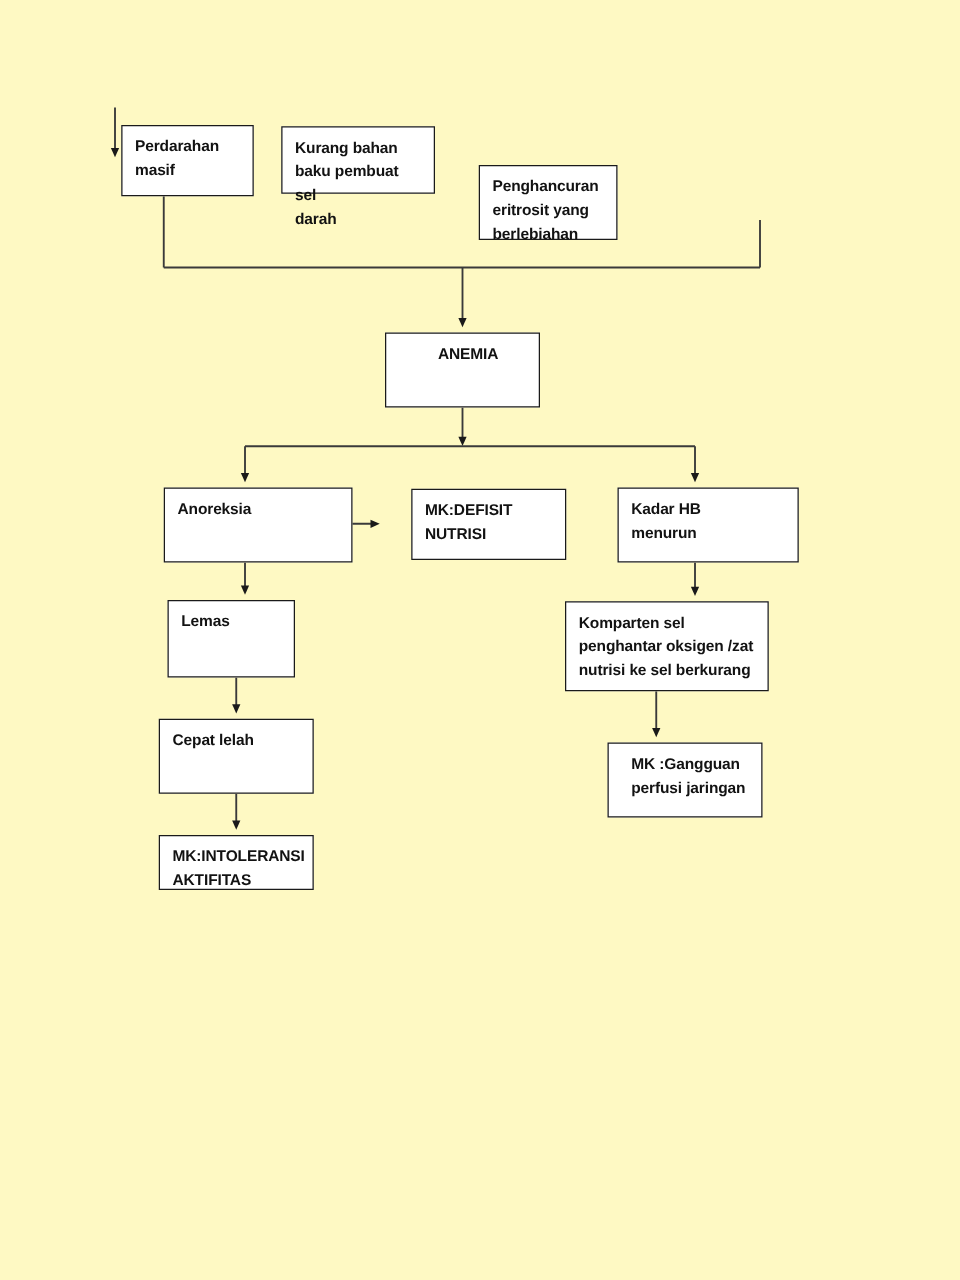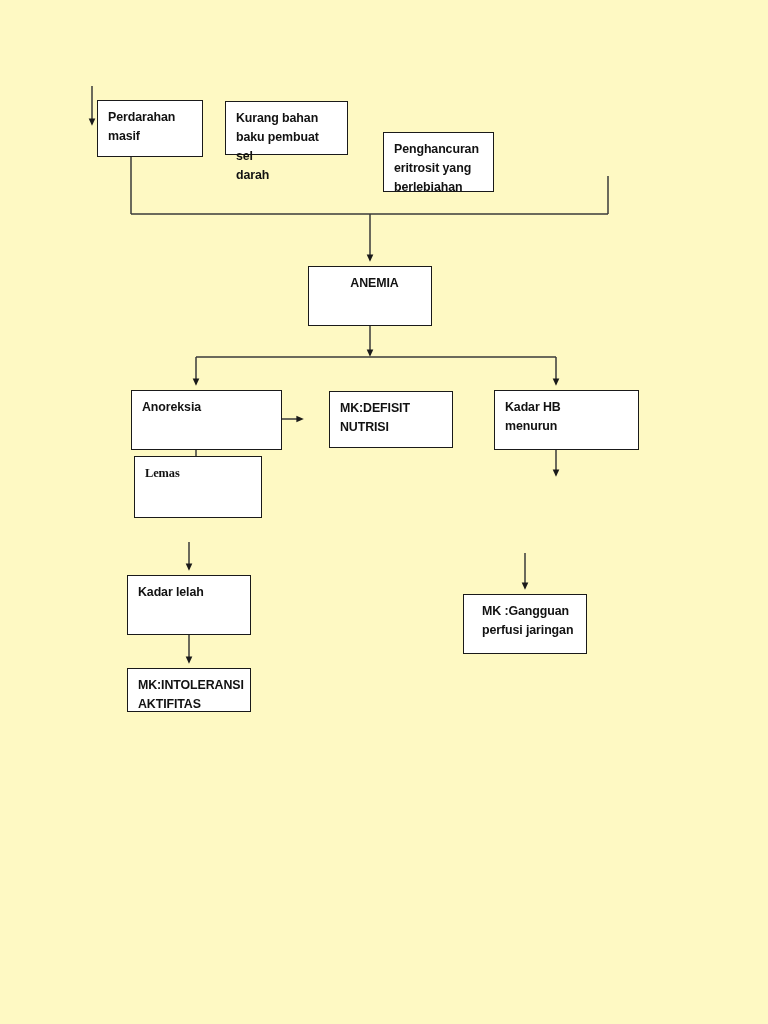--- a/index.html
+++ b/index.html
@@ -39,20 +39,21 @@
     letter-spacing: -0.1px;
     color: #121212;
     white-space: pre-line;
   }
   .node.center-top {
     text-align: center;
     padding-left: 18px;
   }
   .node.indent {
     padding-left: 18px;
+    margin-left: 23px;
   }
 </style>
 </head>
 <body>
 
 <div id="canvas">
 
   <svg id="edge-layer" viewBox="0 0 768 1024" width="768" height="1024" xmlns="http://www.w3.org/2000/svg">
     <defs>
       <marker id="ah" markerWidth="9" markerHeight="9" refX="4.2" refY="4.2" orient="auto" markerUnits="userSpaceOnUse">
@@ -101,24 +102,27 @@
   <div class="node center-top" style="left:308px; top:266px; width:124px; height:60px;">ANEMIA</div>
 
   <div class="node" style="left:131px; top:390px; width:151px; height:60px;">Anoreksia</div>
 
   <div class="node" style="left:316px; top:391px; width:124px; height:57px;margin-left:13px;">MK:DEFISIT
 NUTRISI</div>
 
   <div class="node" style="left:494px; top:390px; width:145px; height:60px;">Kadar HB
 menurun</div>
 
-  <div class="node" style="left:134px; top:456px; width:128px; height:62px;font-family:Liberation Serif, serif;">Lemas</div>
+  <div class="node" style="left:134px; top:480px; width:102px; height:62px;">Lemas</div>
 
+  <div class="node" style="left:452px; top:481px; width:163px; height:72px;">Komparten sel
+penghantar oksigen /zat
+nutrisi ke sel berkurang</div>
 
-  <div class="node" style="left:127px; top:575px; width:124px; height:60px;">Kadar lelah</div>
+  <div class="node" style="left:127px; top:575px; width:124px; height:60px;">Cepat lelah</div>
 
   <div class="node indent" style="left:463px; top:594px; width:124px; height:60px;">MK :Gangguan
 perfusi jaringan</div>
 
   <div class="node" style="left:127px; top:668px; width:124px; height:44px;">MK:INTOLERANSI
 AKTIFITAS</div>
 
 </div>
 
 </body></html>

